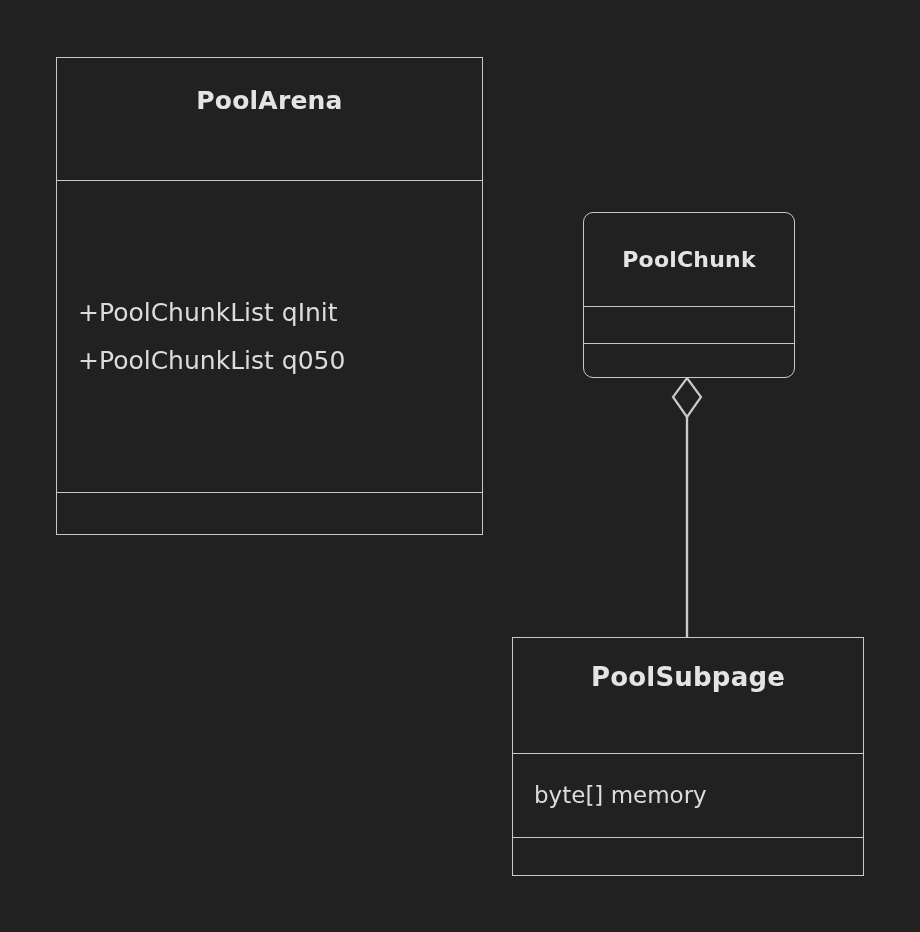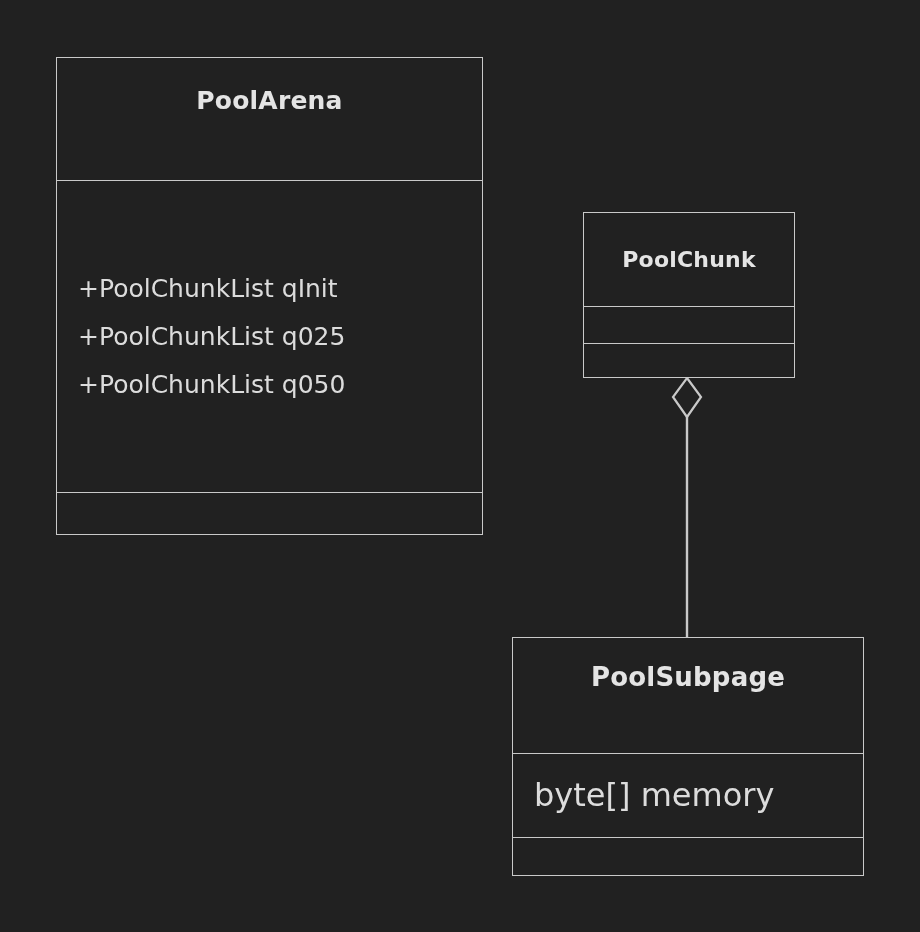--- a/index.html
+++ b/index.html
@@ -67,34 +67,35 @@
   #pool-arena .class-title { height: 93px; font-size: 25px; }
   #pool-arena .attr-list  { height: 338px; }
   #pool-arena .attr { font-size: 25px; line-height: 48px; }
   #pool-arena .ops       { height: 45px; }
 
   #pool-chunk {
     left: 583px;
     top: 212px;
     width: 212px;
     height: 166px;
+    border-radius: 10px;
   }
   #pool-chunk .class-title { height: 93px; font-size: 22px; }
   #pool-chunk .mid        { height: 37px; }
   #pool-chunk .ops        { height: 34px; }
 
   #pool-subpage {
     left: 512px;
     top: 637px;
     width: 352px;
     height: 239px;
   }
   #pool-subpage .class-title { height: 93px; font-size: 26px; }
   #pool-subpage .attr-list   { height: 99px; }
-  #pool-subpage .attr { font-size: 32px; line-height: 40px; }
+  #pool-subpage .attr { font-size: 23px; line-height: 40px; }
   #pool-subpage .ops         { height: 45px; }
 
   
   .connector {
     position: absolute;
     left: 0;
     top: 0;
     width: 920px;
     height: 932px;
     pointer-events: none;
@@ -107,21 +108,20 @@
 
   <svg class="connector" viewBox="0 0 920 932" width="920" height="932">
     <line x1="687" y1="416" x2="687" y2="637" stroke="#c9c9c9" stroke-width="2.4"></line>
     <polygon points="687,378 701,397 687,417 673,397" fill="#212121" stroke="#c9c9c9" stroke-width="2.2"></polygon>
   </svg>
 
   <div class="uml-class" id="pool-arena">
     <div class="compartment class-title">PoolArena</div>
     <div class="compartment attr-list">
       <div class="attr">+PoolChunkList qInit</div>
-      <div class="attr">+PoolChunkList q025</div>
       <div class="attr">+PoolChunkList q050</div>
     </div>
     <div class="compartment ops"></div>
   </div>
 
   <div class="uml-class" id="pool-chunk">
     <div class="compartment class-title">PoolChunk</div>
     <div class="compartment mid"></div>
     <div class="compartment ops"></div>
   </div>

